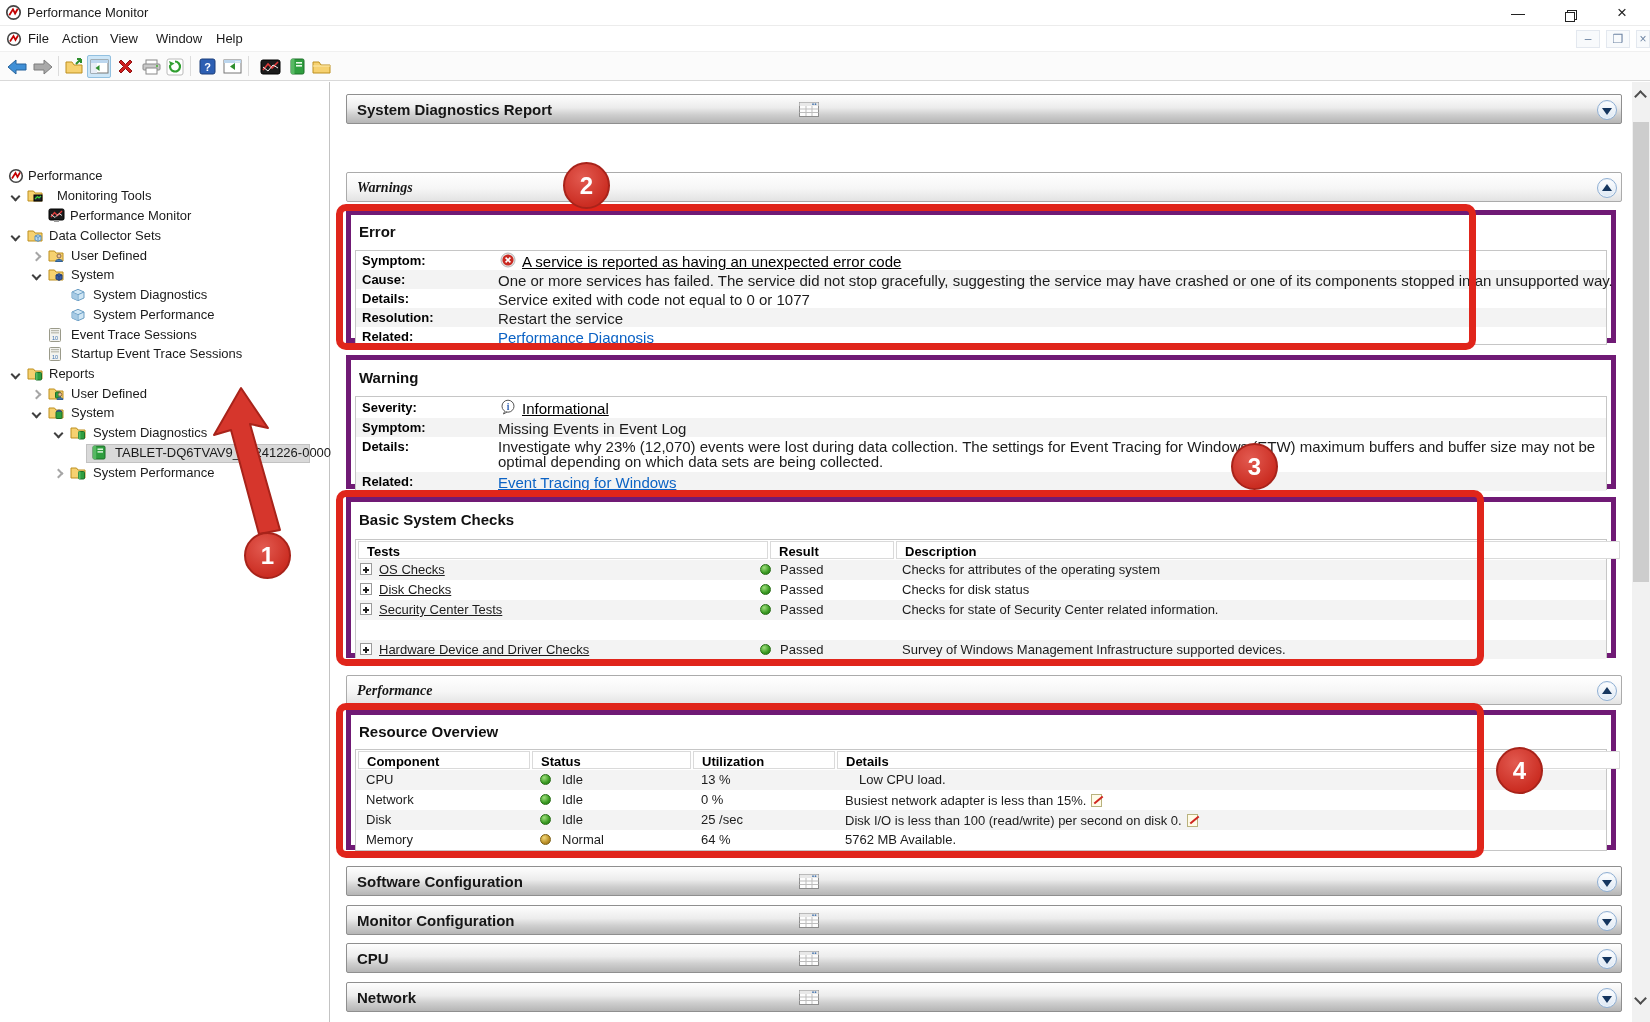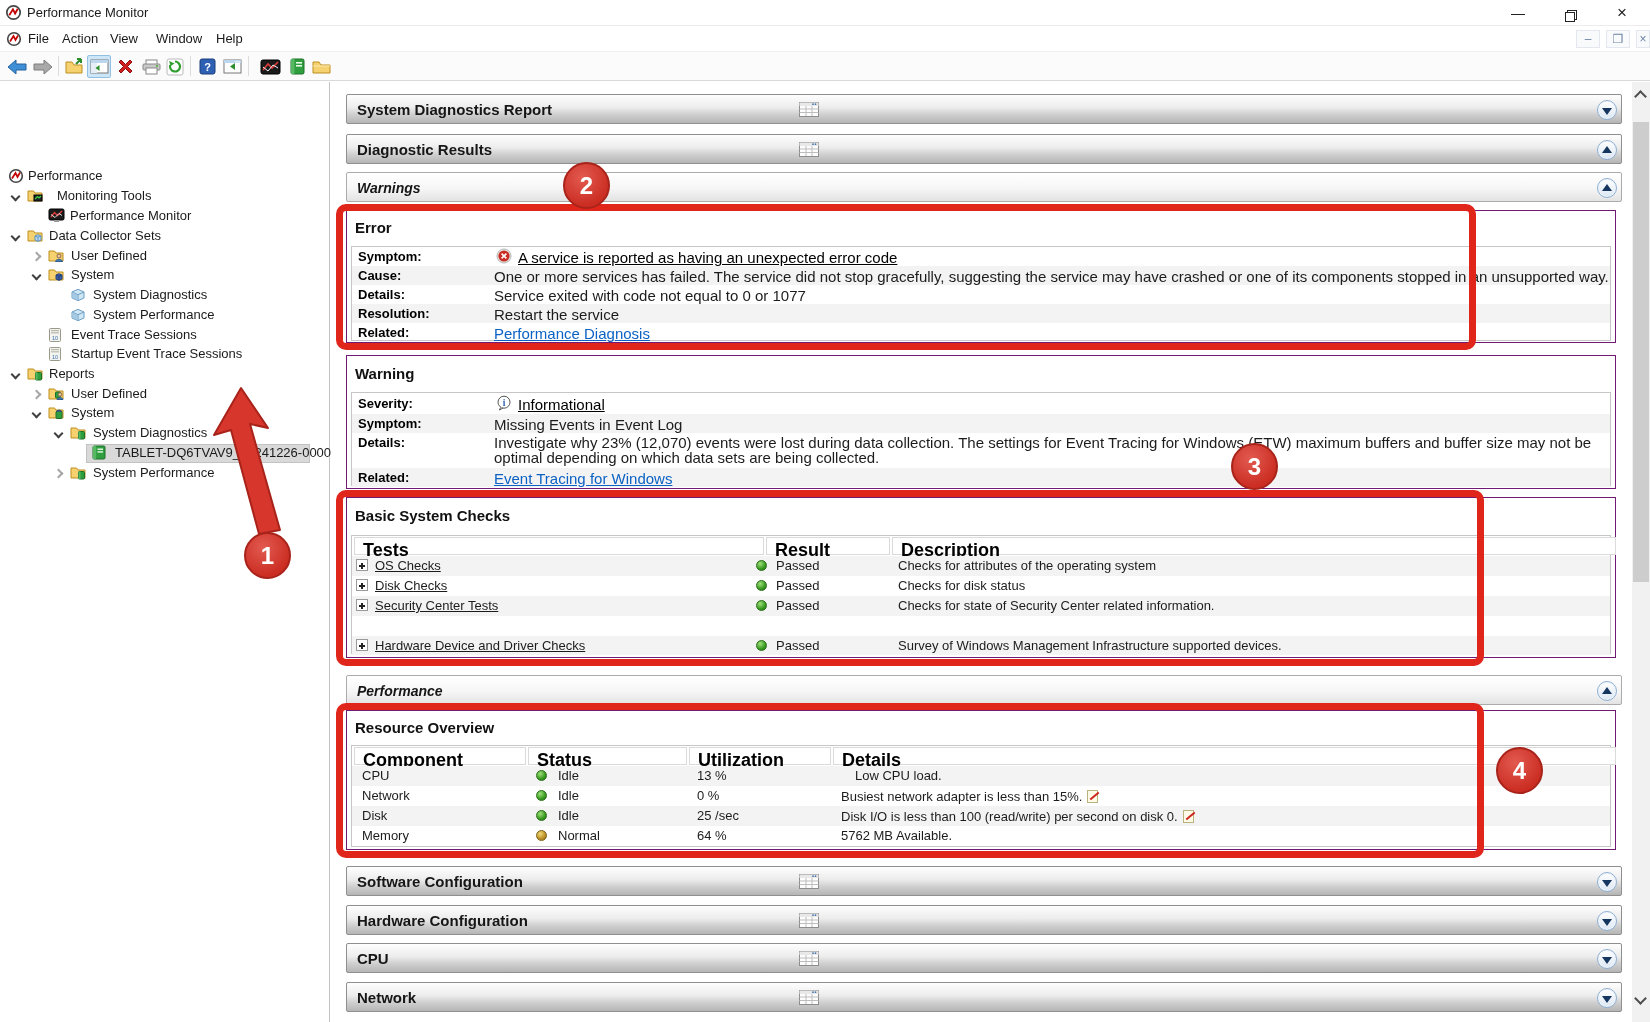--- a/index.html
+++ b/index.html
@@ -38,44 +38,44 @@
   .chev.open  { border-right:2px solid #404040; border-bottom:2px solid #404040; transform:rotate(45deg); }
   .chev.closed{ border-right:2px solid #a6a6a6; border-bottom:2px solid #a6a6a6; transform:rotate(-45deg); }
   .ticon { position:absolute; top:1px; width:17px; height:17px; }
   .ticon svg { position:absolute; left:0; top:0; }
 
   
   .reportpane { position:absolute; left:331px; top:82px; width:1319px; height:940px; background:#fff; }
 
   .secbar { position:absolute; left:346px; width:1276px; height:30px; border:1px solid #8f8f8f; border-radius:2px;
             background:linear-gradient(#fefefe 0%,#ececec 45%,#cfcfcf 70%,#b5b5b5 100%); }
-  .secbar.sub { background:linear-gradient(#ffffff 0%,#f6f6f6 55%,#e3e3e3 100%); border-color:#ababab; }
+  .secbar.sub { background:linear-gradient(#ffffff 0%,#f6f6f6 55%,#e3e3e3 100%); border-color:#ababab;font-family:Liberation Serif, serif; }
   .secbar .t { position:absolute; left:10px; top:6px; font-size:15px; font-weight:bold; color:#161616; }
   .secbar.sub .t { font-style:italic; font-size:14px; top:7px; }
   .tableico { position:absolute; left:452px; top:7px; width:20px; height:15px; }
   .cbtn { position:absolute; left:1250px; top:5px; width:20px; height:20px; border-radius:50%;
           background:linear-gradient(#ffffff,#dce7f3); border:1px solid #8fafd3; box-shadow:inset 0 0 0 1px #eef4fb; }
   .cbtn::after { content:""; position:absolute; left:4px; }
   .cbtn.down::after { top:7px; border-left:5px solid transparent; border-right:5px solid transparent; border-top:7px solid #15365f; }
   .cbtn.up::after   { top:5px; border-left:5px solid transparent; border-right:5px solid transparent; border-bottom:7px solid #15365f; }
 
-  .panel { position:absolute; left:346px; width:1270px; background:#fff; border:1px solid #701a75; }
+  .panel { position:absolute; left:346px; width:1270px; background:#fff; border:5px solid #701a75; }
   .panel .ptitle { position:absolute; left:8px; font-size:15px; font-weight:bold; color:#111; }
   .itable { position:absolute; left:4px; right:4px; border:1px solid #c6c6c6; background:#fff; }
   .irow { position:absolute; left:0; right:0; }
   .irow.alt { background:#f3f3f3; }
   .ilabel { position:absolute; left:6px; font-weight:bold; font-size:13px; color:#000; white-space:nowrap; }
   .ival { position:absolute; left:142px; font-size:15px; color:#1c1c1c; white-space:nowrap; }
   .ival.wrap { white-space:normal; line-height:15px; }
   .lnk-black { color:#000; text-decoration:underline; }
   .lnk-blue { color:#0b62c4; text-decoration:underline; }
   .vicon { position:absolute; left:144px; width:16px; height:16px; }
   .vtext-after-icon { left:166px; }
 
-  .hcell { position:absolute; border:1px solid #dadada; background:#fff; font-weight:bold; font-size:18px; color:#000; }
+  .hcell { position:absolute; border:1px solid #dadada; background:#fff; font-weight:bold; font-size:13px; color:#000; }
   .hcell span { position:absolute; left:8px; top:2px; }
   .cell { position:absolute; font-size:13px; color:#1c1c1c; white-space:nowrap; }
   .dot { position:absolute; width:11px; height:11px; border-radius:50%; }
   .dot.passed { background:radial-gradient(circle at 35% 30%, #9fe07c, #3a9a22 60%, #1f7313); border:1px solid #276f15; }
   .dot.failed { background:radial-gradient(circle at 35% 30%, #e0a277, #a8552a 60%, #7c3a17); border:1px solid #6f3413; }
   .dot.normal { background:radial-gradient(circle at 35% 30%, #f2d878, #bb8f27 60%, #8e6b18); border:1px solid #7c5f13; }
   .plusbox { position:absolute; width:12px; height:12px; border:1px solid #9a9a9a; background:#fff; }
   .plusbox::before { content:""; position:absolute; left:2px; top:5px; width:6px; height:1.6px; background:#222; }
   .plusbox::after  { content:""; position:absolute; left:4.2px; top:2.8px; width:1.6px; height:6px; background:#222; }
   .noteico { position:relative; display:inline-block; width:11px; height:13px; background:#fffbe8; border:1px solid #b9b27d; margin-left:5px; top:2px; }
@@ -416,31 +416,20 @@
     <span class="tableico"><svg width="20" height="15" viewBox="0 0 20 15">
           <rect x="0.5" y="0.5" width="19" height="14" fill="#fdfdfd" stroke="#8d8d8d"></rect>
           <rect x="0.5" y="0.5" width="19" height="3.5" fill="#e8e8e8"></rect>
           <circle cx="14" cy="2.2" r="0.9" fill="#4a78b0"></circle>
           <circle cx="16.5" cy="2.2" r="0.9" fill="#4a78b0"></circle>
           <path d="M0.5 7 H19.5 M0.5 10.5 H19.5 M7 4 V14 M13 4 V14" stroke="#bdbdbd"></path>
         </svg></span>
     <span class="cbtn down"></span>
   </div>
 
-  <div class="secbar" style="top:134px">
-    <span class="t">Diagnostic Results</span>
-    <span class="tableico"><svg width="20" height="15" viewBox="0 0 20 15">
-          <rect x="0.5" y="0.5" width="19" height="14" fill="#fdfdfd" stroke="#8d8d8d"></rect>
-          <rect x="0.5" y="0.5" width="19" height="3.5" fill="#e8e8e8"></rect>
-          <circle cx="14" cy="2.2" r="0.9" fill="#4a78b0"></circle>
-          <circle cx="16.5" cy="2.2" r="0.9" fill="#4a78b0"></circle>
-          <path d="M0.5 7 H19.5 M0.5 10.5 H19.5 M7 4 V14 M13 4 V14" stroke="#bdbdbd"></path>
-        </svg></span>
-    <span class="cbtn up"></span>
-  </div>
 
   <div class="secbar sub" style="top:172px">
     <span class="t">Warnings</span>
     <span class="cbtn up"></span>
   </div>
 
   <div class="panel" style="top:210px; height:133px">
     <span class="ptitle" style="top:8px">Error</span>
     <div class="itable" style="top:35px; height:95px">
       <div class="irow" style="top:0; height:19px">
@@ -599,21 +588,21 @@
     <span class="tableico"><svg width="20" height="15" viewBox="0 0 20 15">
           <rect x="0.5" y="0.5" width="19" height="14" fill="#fdfdfd" stroke="#8d8d8d"></rect>
           <rect x="0.5" y="0.5" width="19" height="3.5" fill="#e8e8e8"></rect>
           <circle cx="14" cy="2.2" r="0.9" fill="#4a78b0"></circle>
           <circle cx="16.5" cy="2.2" r="0.9" fill="#4a78b0"></circle>
           <path d="M0.5 7 H19.5 M0.5 10.5 H19.5 M7 4 V14 M13 4 V14" stroke="#bdbdbd"></path>
         </svg></span>
     <span class="cbtn down"></span>
   </div>
   <div class="secbar" style="top:905px">
-    <span class="t">Hardware Configuration</span>
+    <span class="t">Monitor Configuration</span>
     <span class="tableico"><svg width="20" height="15" viewBox="0 0 20 15">
           <rect x="0.5" y="0.5" width="19" height="14" fill="#fdfdfd" stroke="#8d8d8d"></rect>
           <rect x="0.5" y="0.5" width="19" height="3.5" fill="#e8e8e8"></rect>
           <circle cx="14" cy="2.2" r="0.9" fill="#4a78b0"></circle>
           <circle cx="16.5" cy="2.2" r="0.9" fill="#4a78b0"></circle>
           <path d="M0.5 7 H19.5 M0.5 10.5 H19.5 M7 4 V14 M13 4 V14" stroke="#bdbdbd"></path>
         </svg></span>
     <span class="cbtn down"></span>
   </div>
   <div class="secbar" style="top:943px">

